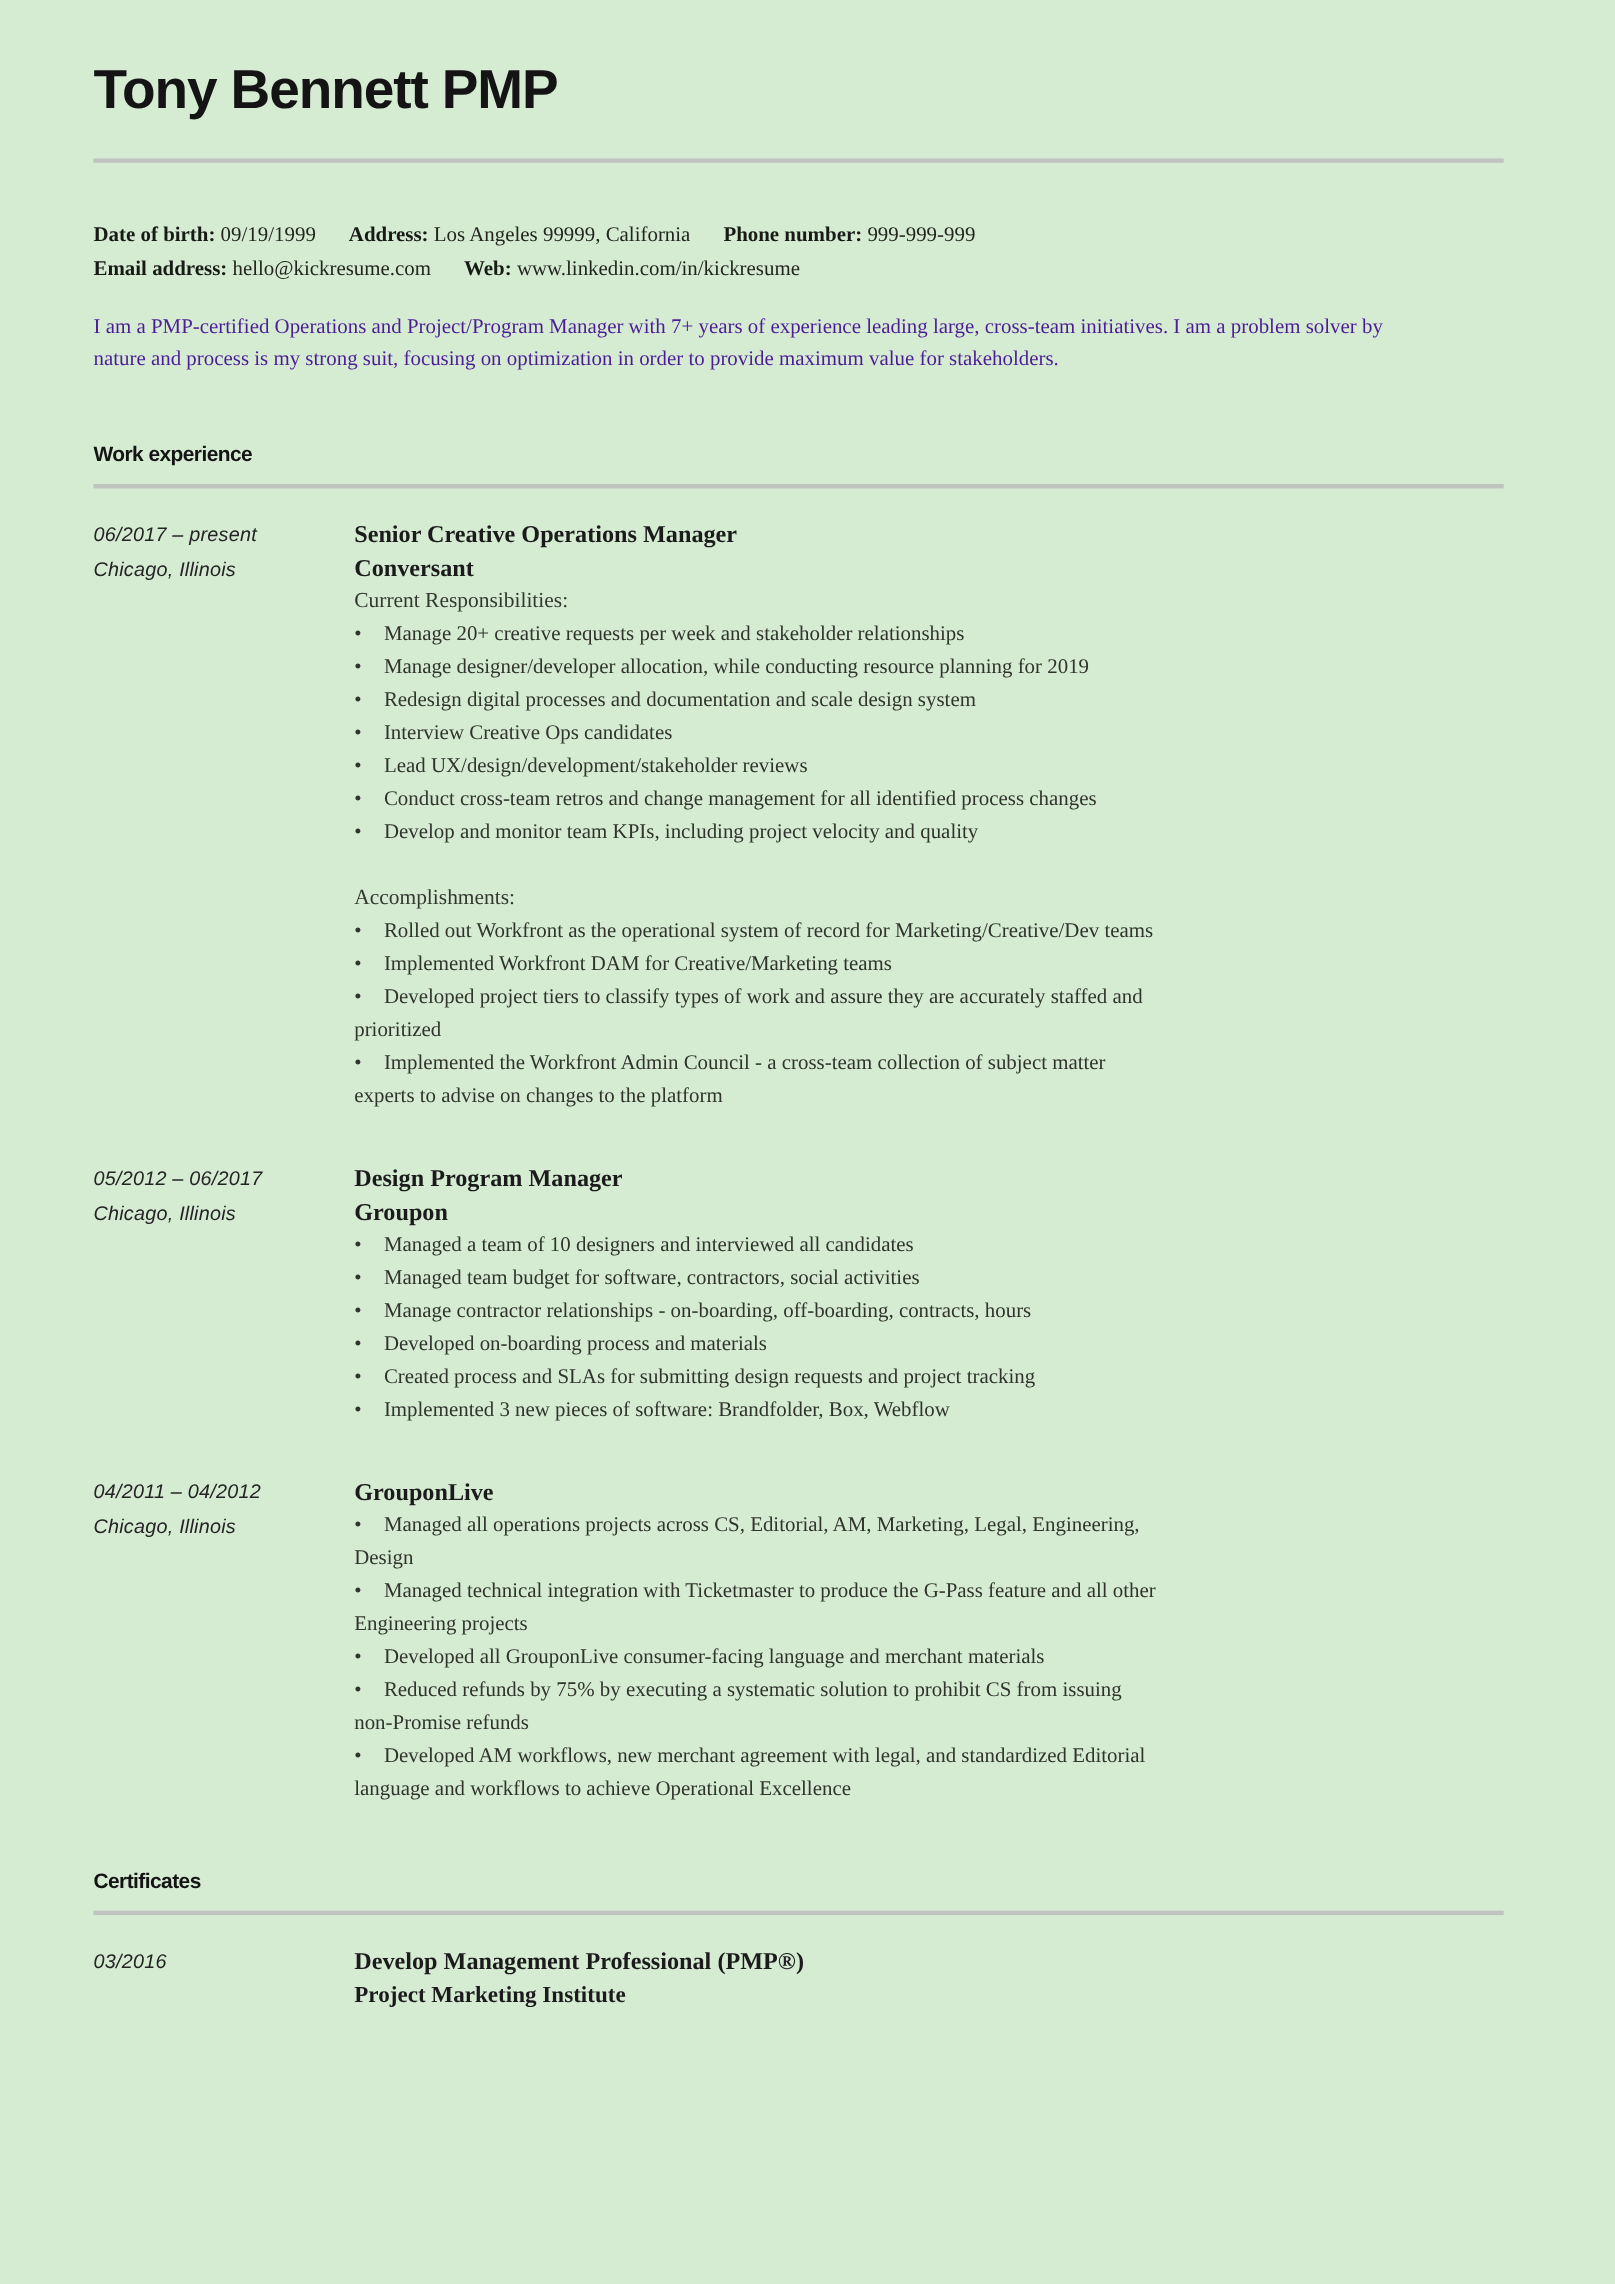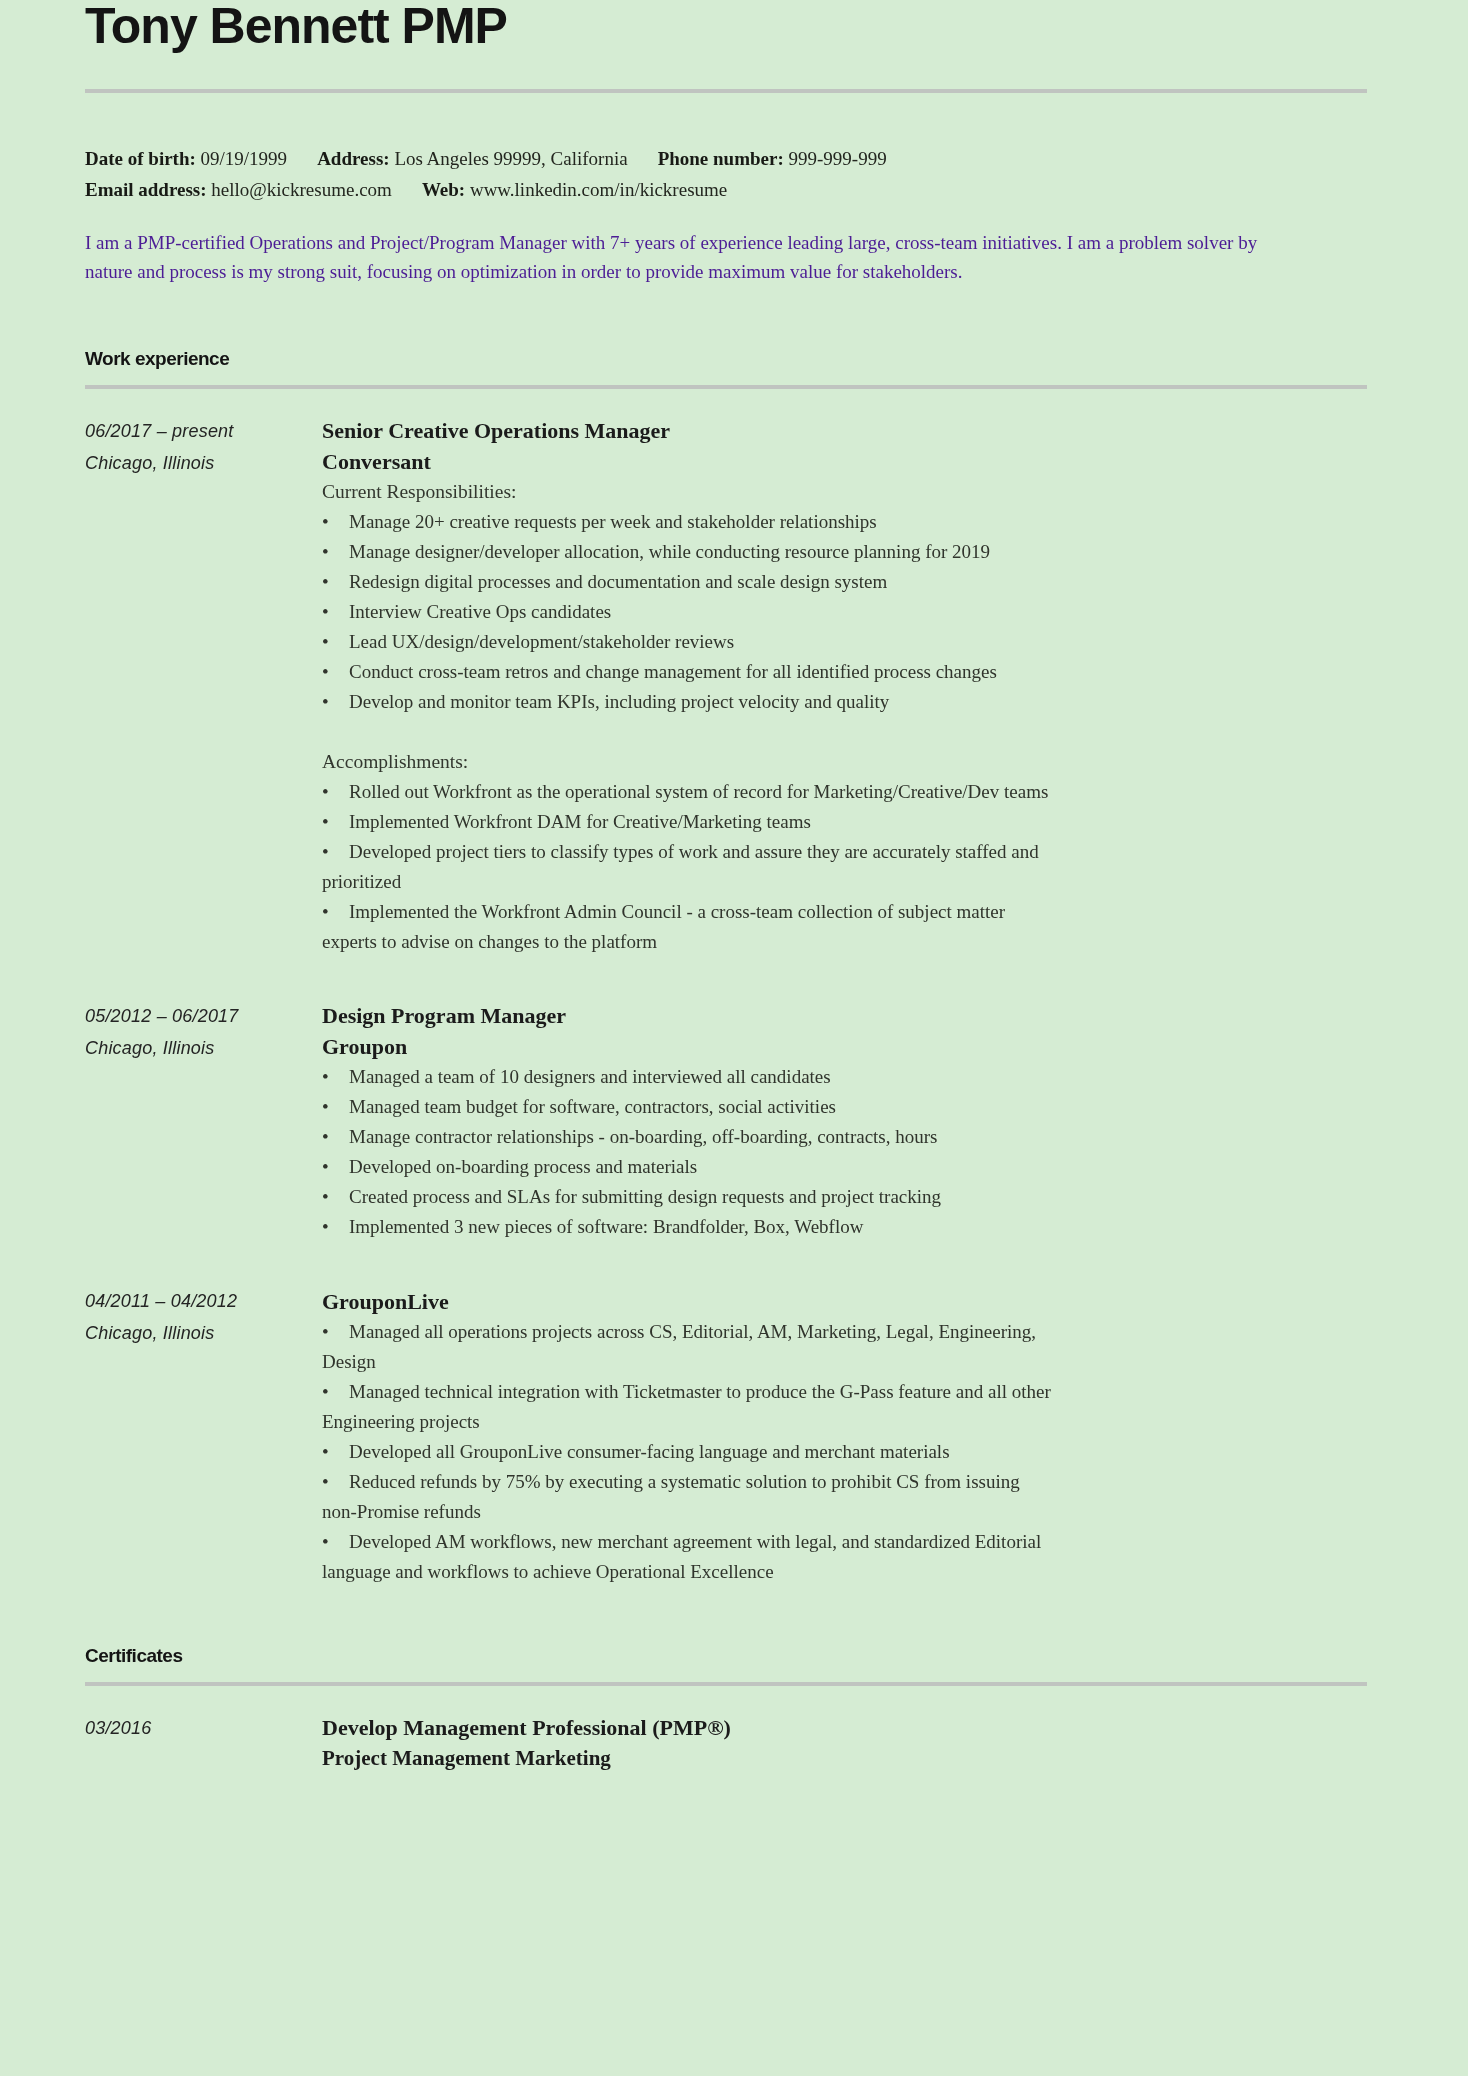--- a/index.html
+++ b/index.html
@@ -8,20 +8,21 @@
     width: 1468px;
     height: 2076px;
     background: #d5ecd3;
     font-family: "Liberation Serif", serif;
     color: #3c403c;
     overflow: hidden;
   }
   .page {
     width: 1282px;
     margin-left: 85px;
+    padding-top: 55px;
   }
   .name {
     font-family: "Liberation Sans", sans-serif;
     font-weight: 700;
     font-size: 50px;
     letter-spacing: -1px;
     color: #141414;
     line-height: 1.05;
   }
   .rule {
@@ -219,18 +220,18 @@
   <div class="cert-section">
     <h2 class="section-heading">Certificates</h2>
     <div class="rule"></div>
 
     <div class="entry">
       <div class="dates-col">
         <div>03/2016</div>
       </div>
       <div class="main-col">
         <div class="cert-title">Develop Management Professional (PMP®)</div>
-        <div class="cert-issuer">Project Management Marketing</div>
+        <div class="cert-issuer">Project Marketing Institute</div>
       </div>
     </div>
   </div>
 
 </div>
 
 </body></html>

